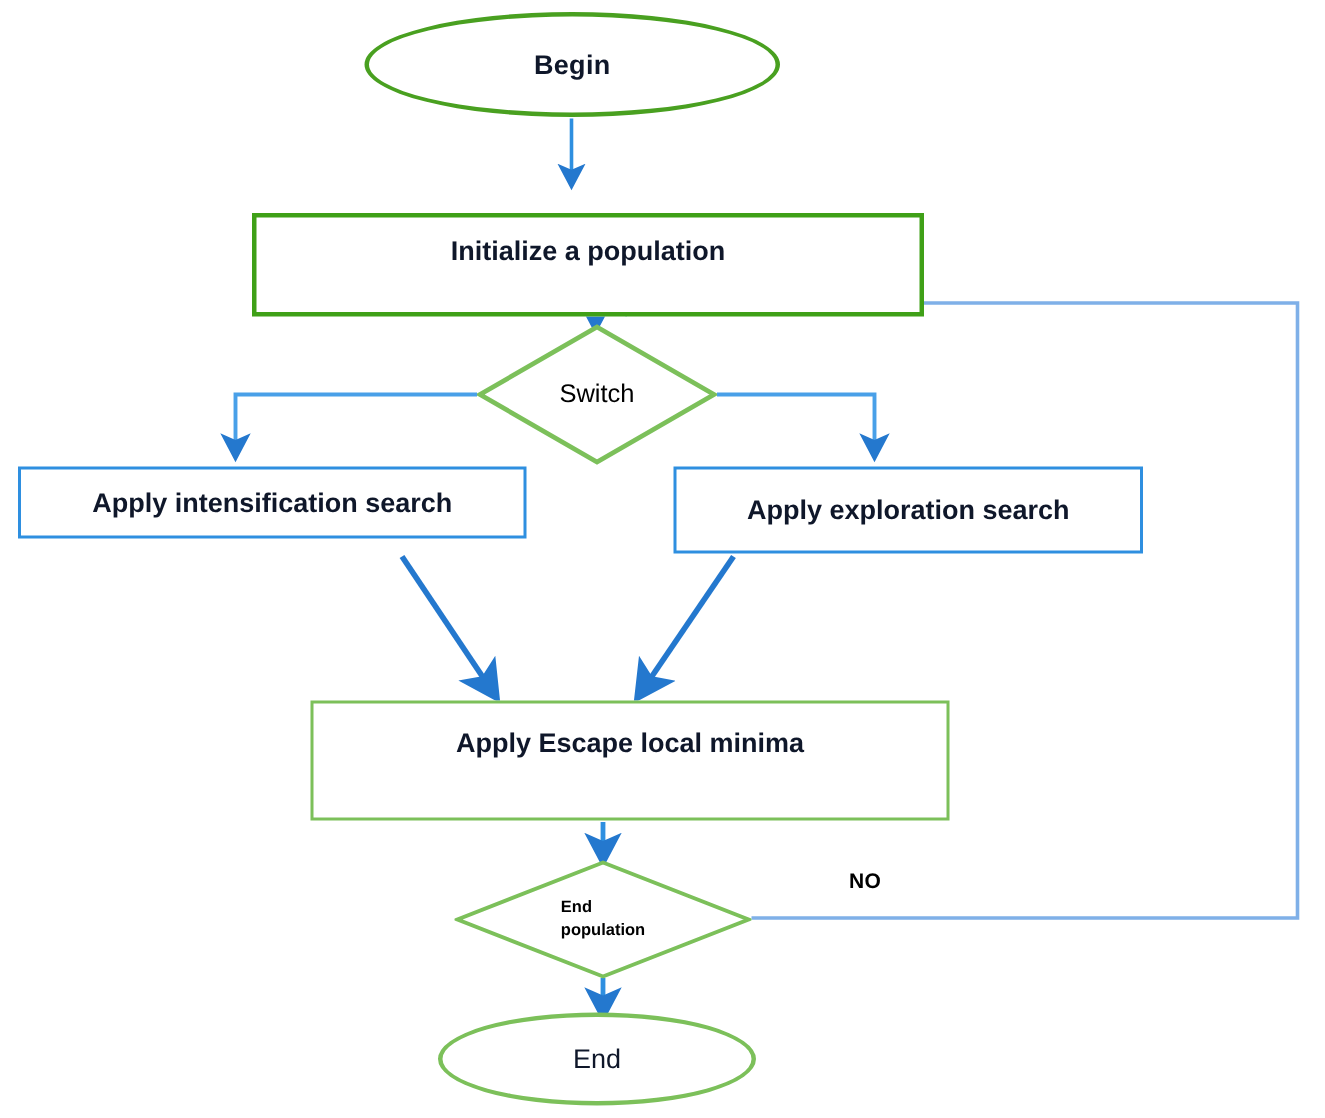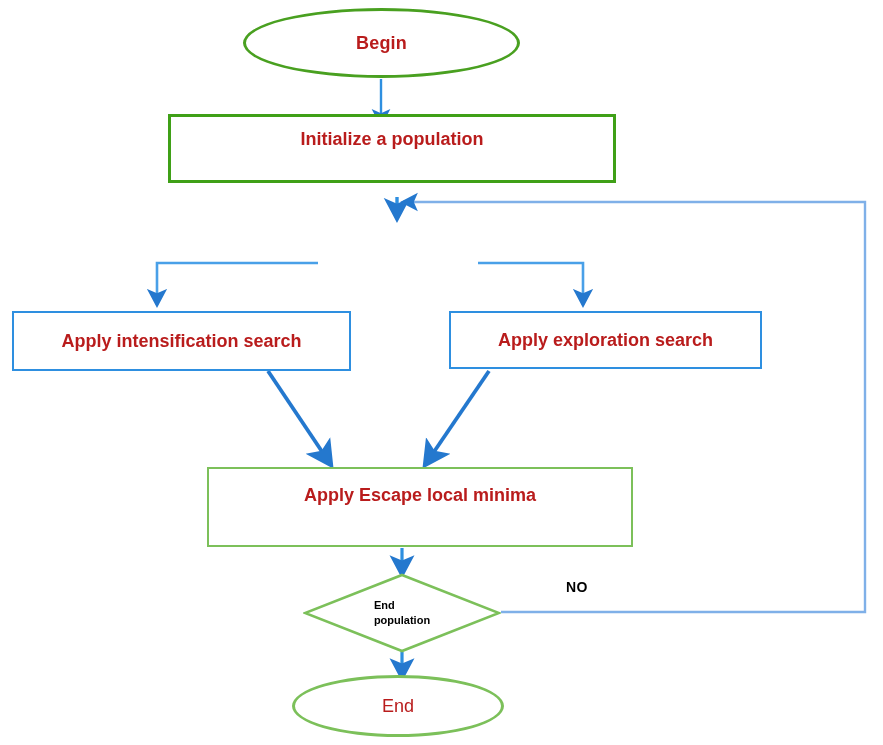--- a/index.html
+++ b/index.html
@@ -30,21 +30,21 @@
     display: flex;
     align-items: center;
     justify-content: center;
     background: #ffffff;
     color: #000000;
     text-align: center;
   }
   .node-label {
     display: block;
     line-height: 1.15;
-    color: #b91c1c;
+    color: #0f172a;
   }
 
   
   .terminator {
     border-radius: 50%;
     background: #ffffff;
   }
   #node-begin {
     left: 243px; top: 8px;
     width: 277px; height: 70px;
@@ -62,32 +62,32 @@
     border: 3px solid #7CC05A;
     border-radius: 50%;
   }
   #node-end .node-label {
     font-size: 18px;
     font-weight: normal;
   }
 
   
   #node-initialize {
-    left: 168px; top: 114px;
+    left: 168px; top: 142px;
     width: 448px; height: 69px;
     border: 3px solid #3FA017;
     padding-bottom: 18px;
   }
   #node-initialize .node-label {
     font-size: 18px;
     font-weight: bold;
   }
   #node-intensification {
     left: 12px; top: 311px;
-    width: 339px; height: 60px;
+    width: 339px; height: 48px;
     border: 2.5px solid #2E8FE0;
   }
   #node-intensification .node-label {
     font-size: 18px;
     font-weight: bold;
   }
   #node-exploration {
     left: 449px; top: 311px;
     width: 313px; height: 58px;
     border: 2.5px solid #2E8FE0;
@@ -205,20 +205,26 @@
   </svg>
 
   <div class="node terminator" id="node-begin">
     <span class="node-label">Begin</span>
   </div>
 
   <div class="node" id="node-initialize">
     <span class="node-label">Initialize a population</span>
   </div>
 
+  <div class="decision" id="node-switch">
+    <svg class="diamond-shape" viewBox="0 0 160 94" preserveAspectRatio="none" xmlns="http://www.w3.org/2000/svg">
+      <polygon points="80,2 158,47 80,92 2,47" fill="#ffffff" stroke="#7CC05A" stroke-width="3.2"></polygon>
+    </svg>
+    <span class="node-label">Switch</span>
+  </div>
 
   <div class="node" id="node-intensification">
     <span class="node-label">Apply intensification search</span>
   </div>
 
   <div class="node" id="node-escape">
     <span class="node-label">Apply Escape local minima</span>
   </div>
 
   <div class="node" id="node-exploration">

